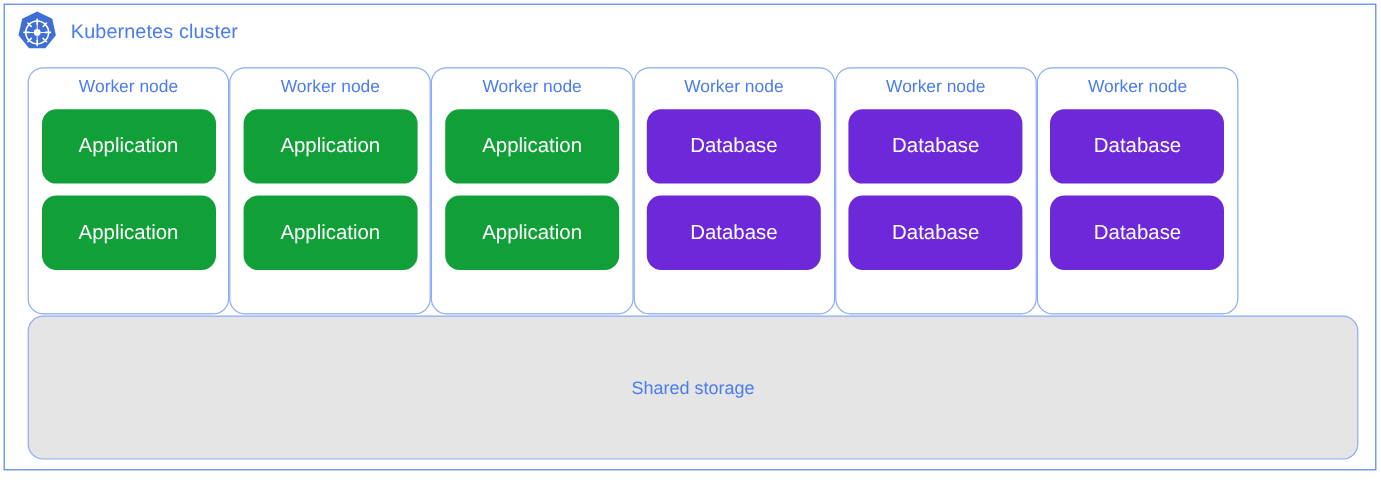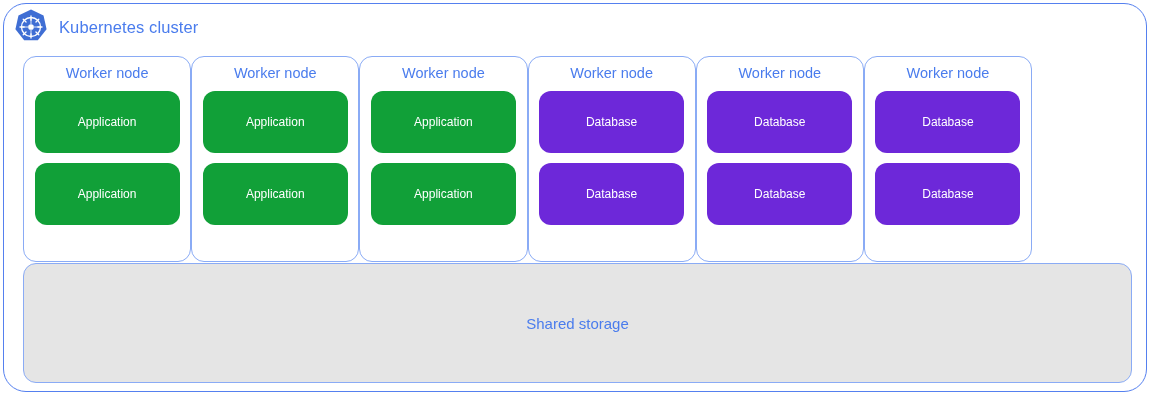--- a/index.html
+++ b/index.html
@@ -22,21 +22,21 @@
 
   
   .cluster-frame {
     position: absolute;
     left: 3px;
     top: 3px;
     width: 1144px;
     height: 389px;
     box-sizing: border-box;
     border: 1.4px solid #5580ef;
-    border-radius: 23px;
+    border-radius: 0;
     background: #ffffff;
     padding-left: 23px;
   }
 
   
   .cluster-header {
     position: absolute;
     left: 8px;
     top: 2px;
     display: flex;
@@ -101,21 +101,21 @@
 
   .pod {
     box-sizing: border-box;
     width: 145px;
     height: 62px;
     border-radius: 12px;
     display: flex;
     align-items: center;
     justify-content: center;
     color: #ffffff;
-    font-size: 12px;
+    font-size: 17px;
     line-height: 1;
     white-space: nowrap;
   }
   .pod.app {
     background: #11a038;
   }
   .pod.db {
     background: #6d28d9;
   }
 

